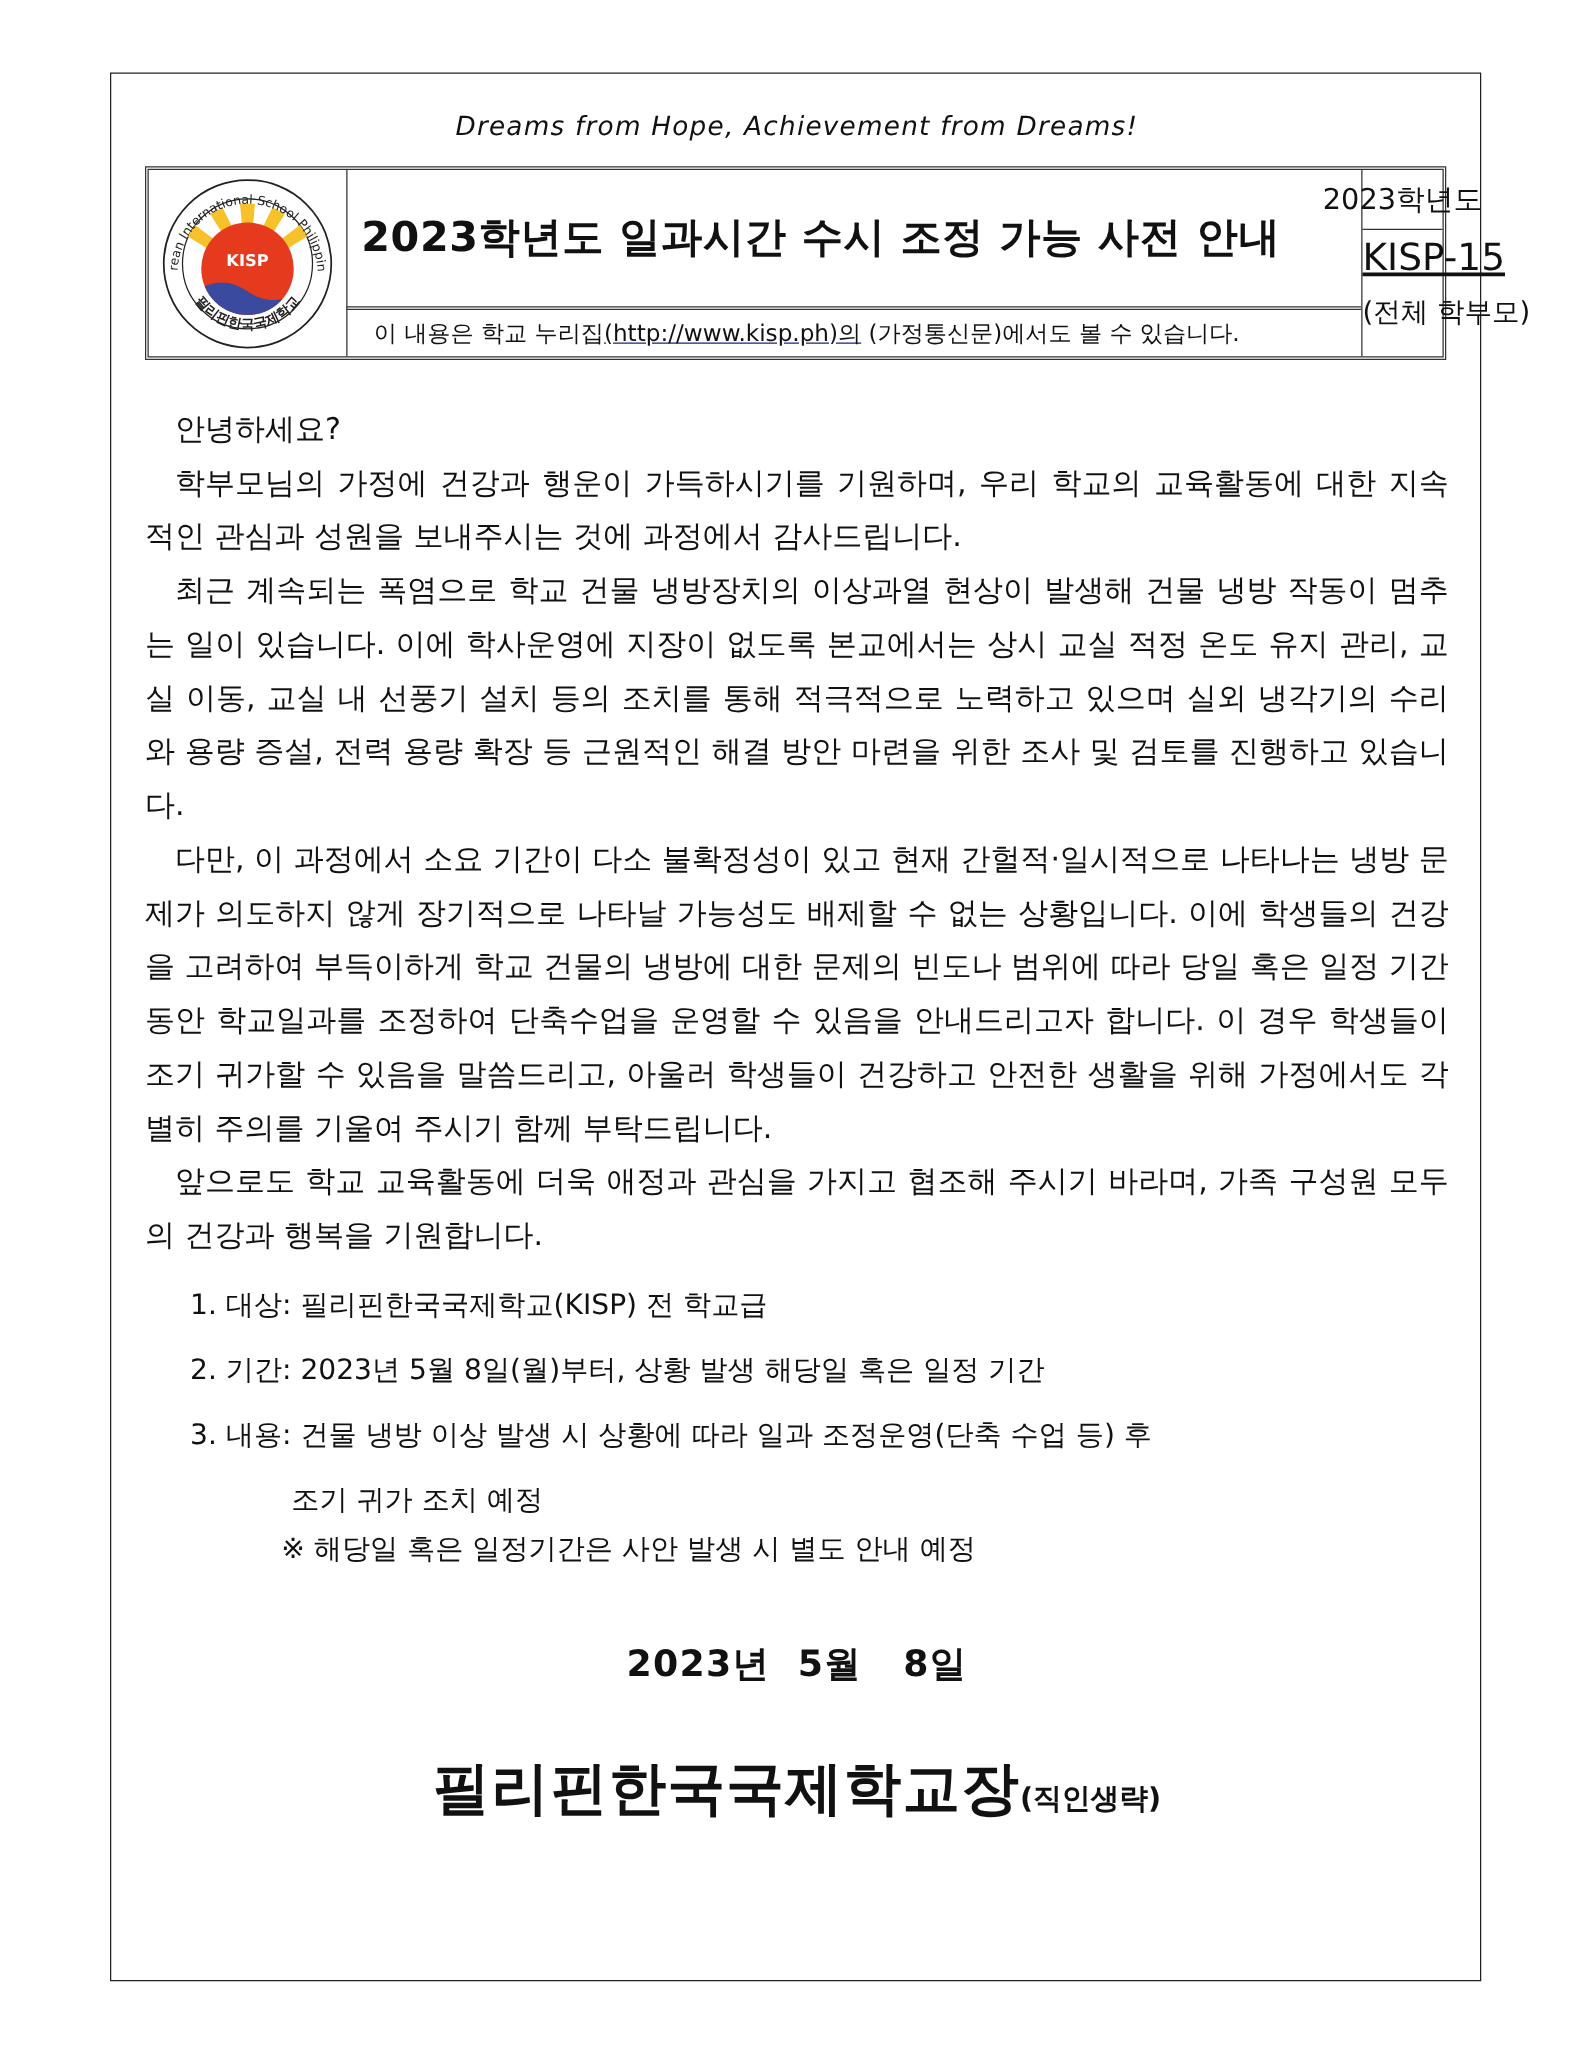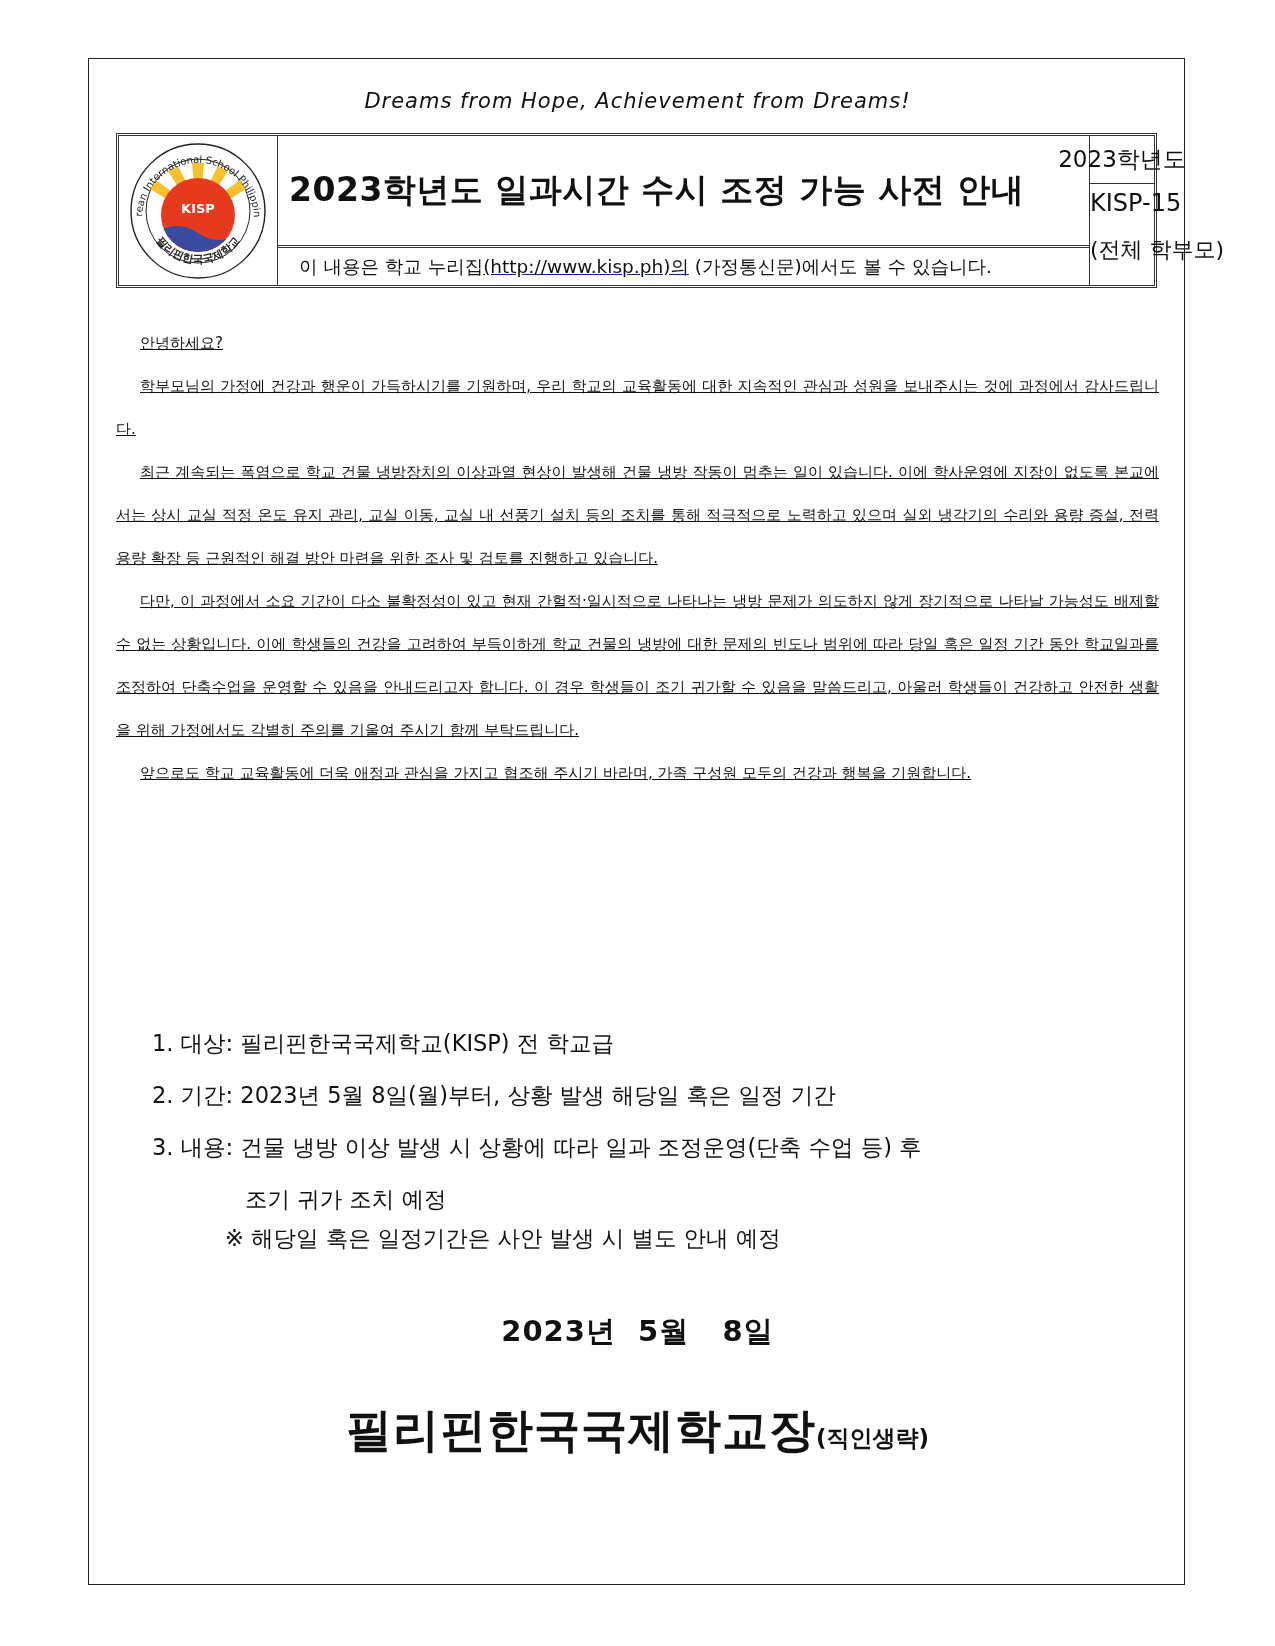--- a/index.html
+++ b/index.html
@@ -8,24 +8,24 @@
   .motto { position: absolute; left: 0; right: 0; top: 89px; text-align: center; font-style: italic; font-size: 21px; letter-spacing: 1px; color: #111; font-family: "DejaVu Sans", sans-serif; }
 
   .header-table { position: absolute; left: 116px; top: 133px; width: 1041px; height: 155px; border: 3px double #333; box-sizing: border-box; }
   .hdr-logo { position: absolute; left: 0; top: 0; width: 158px; height: 149px; border-right: 1.5px solid #333; display: flex; align-items: center; justify-content: center; }
   .hdr-title { position: absolute; left: 158px; top: 0; width: 812px; height: 112px; border-bottom: 3px double #333; box-sizing: border-box; display: flex; align-items: center; padding-left: 12px; }
   .hdr-title span { font-size: 33px; font-weight: bold; letter-spacing: 0.5px; }
   .hdr-sub { position: absolute; left: 158px; top: 112px; width: 812px; height: 37px; display: flex; align-items: center; padding-left: 22px; font-size: 18.5px; white-space: nowrap; overflow: hidden; }
   .hdr-sub .link { text-decoration: underline; text-decoration-color: #1a237e; }
   .right-cell { position: absolute; left: 970px; top: 0; width: 65px; height: 149px; border-left: 1.5px solid #333; box-sizing: border-box; }
   .rc-year { position: absolute; left: 0; top: 0; width: 100%; height: 47px; border-bottom: 1.5px solid #333; display: flex; align-items: center; justify-content: center; font-size: 23px; white-space: nowrap; }
-  .rc-code { position: absolute; left: 0; top: 53px; width: 100%; text-align: center; font-size: 24px; white-space: nowrap; }
+  .rc-code { position: absolute; left: 0; top: 53px; width: 100%; text-align: center; font-size: 30px; white-space: nowrap; text-decoration: underline; }
   .rc-aud { position: absolute; left: 0; top: 99px; width: 100%; text-align: right; font-size: 22px; white-space: nowrap; }
 
-  .body-text { position: absolute; left: 116px; top: 322px; width: 1043px; font-size: 15px; line-height: 43px; text-decoration: underline; }
+  .body-text { position: absolute; left: 116px; top: 322px; width: 1043px; font-size: 24px; line-height: 43px; }
   .body-text p { margin: 0; text-align: justify; text-align-last: left; }
   .body-text .indent { text-indent: 24px; }
 
   .items { position: absolute; left: 152px; top: 1028px; font-size: 22.5px; }
   .item { position: absolute; left: 0; white-space: nowrap; }
   .note { position: absolute; left: 225px; top: 1223px; font-size: 22.5px; white-space: nowrap; }
 
   .date { position: absolute; left: 0; right: 0; top: 1312px; text-align: center; font-size: 29px; font-weight: bold; letter-spacing: 1px; white-space: pre; }
   .signature { position: absolute; left: 0; right: 0; top: 1400px; text-align: center; white-space: nowrap; }
   .signature .name { font-size: 46px; font-weight: bold; letter-spacing: 1px; }
@@ -94,21 +94,21 @@
   <p class="indent">학부모님의 가정에 건강과 행운이 가득하시기를 기원하며, 우리 학교의 교육활동에 대한 지속적인 관심과 성원을 보내주시는 것에 과정에서 감사드립니다.</p>
   <p class="indent">최근 계속되는 폭염으로 학교 건물 냉방장치의 이상과열 현상이 발생해 건물 냉방 작동이 멈추는 일이 있습니다. 이에 학사운영에 지장이 없도록 본교에서는 상시 교실 적정 온도 유지 관리, 교실 이동, 교실 내 선풍기 설치 등의 조치를 통해 적극적으로 노력하고 있으며 실외 냉각기의 수리와 용량 증설, 전력 용량 확장 등 근원적인 해결 방안 마련을 위한 조사 및 검토를 진행하고 있습니다.</p>
   <p class="indent">다만, 이 과정에서 소요 기간이 다소 불확정성이 있고 현재 간헐적·일시적으로 나타나는 냉방 문제가 의도하지 않게 장기적으로 나타날 가능성도 배제할 수 없는 상황입니다. 이에 학생들의 건강을 고려하여 부득이하게 학교 건물의 냉방에 대한 문제의 빈도나 범위에 따라 당일 혹은 일정 기간 동안 학교일과를 조정하여 단축수업을 운영할 수 있음을 안내드리고자 합니다. 이 경우 학생들이 조기 귀가할 수 있음을 말씀드리고, 아울러 학생들이 건강하고 안전한 생활을 위해 가정에서도 각별히 주의를 기울여 주시기 함께 부탁드립니다.</p>
   <p class="indent">앞으로도 학교 교육활동에 더욱 애정과 관심을 가지고 협조해 주시기 바라며, 가족 구성원 모두의 건강과 행복을 기원합니다.</p>
 </div>
 
 <div class="items">
   <div class="item" style="top:0px;">1. 대상: 필리핀한국국제학교(KISP) 전 학교급</div>
   <div class="item" style="top:52px;text-align:right;">2. 기간: 2023년 5월 8일(월)부터, 상황 발생 해당일 혹은 일정 기간</div>
   <div class="item" style="top:104px;">3. 내용: 건물 냉방 이상 발생 시 상황에 따라 일과 조정운영(단축 수업 등) 후</div>
-  <div class="item" style="top:156px; left:93px;">조기 귀가 조치 예정</div>
+  <div class="item" style="top:156px; left:81px;">조기 귀가 조치 예정</div>
 </div>
 
 <div class="note">※ 해당일 혹은 일정기간은 사안 발생 시 별도 안내 예정</div>
 
 <div class="date">2023년  5월   8일</div>
 
 <div class="signature">
   <span class="name">필리핀한국국제학교장</span><span class="seal">(직인생략)</span>
 </div>
 

